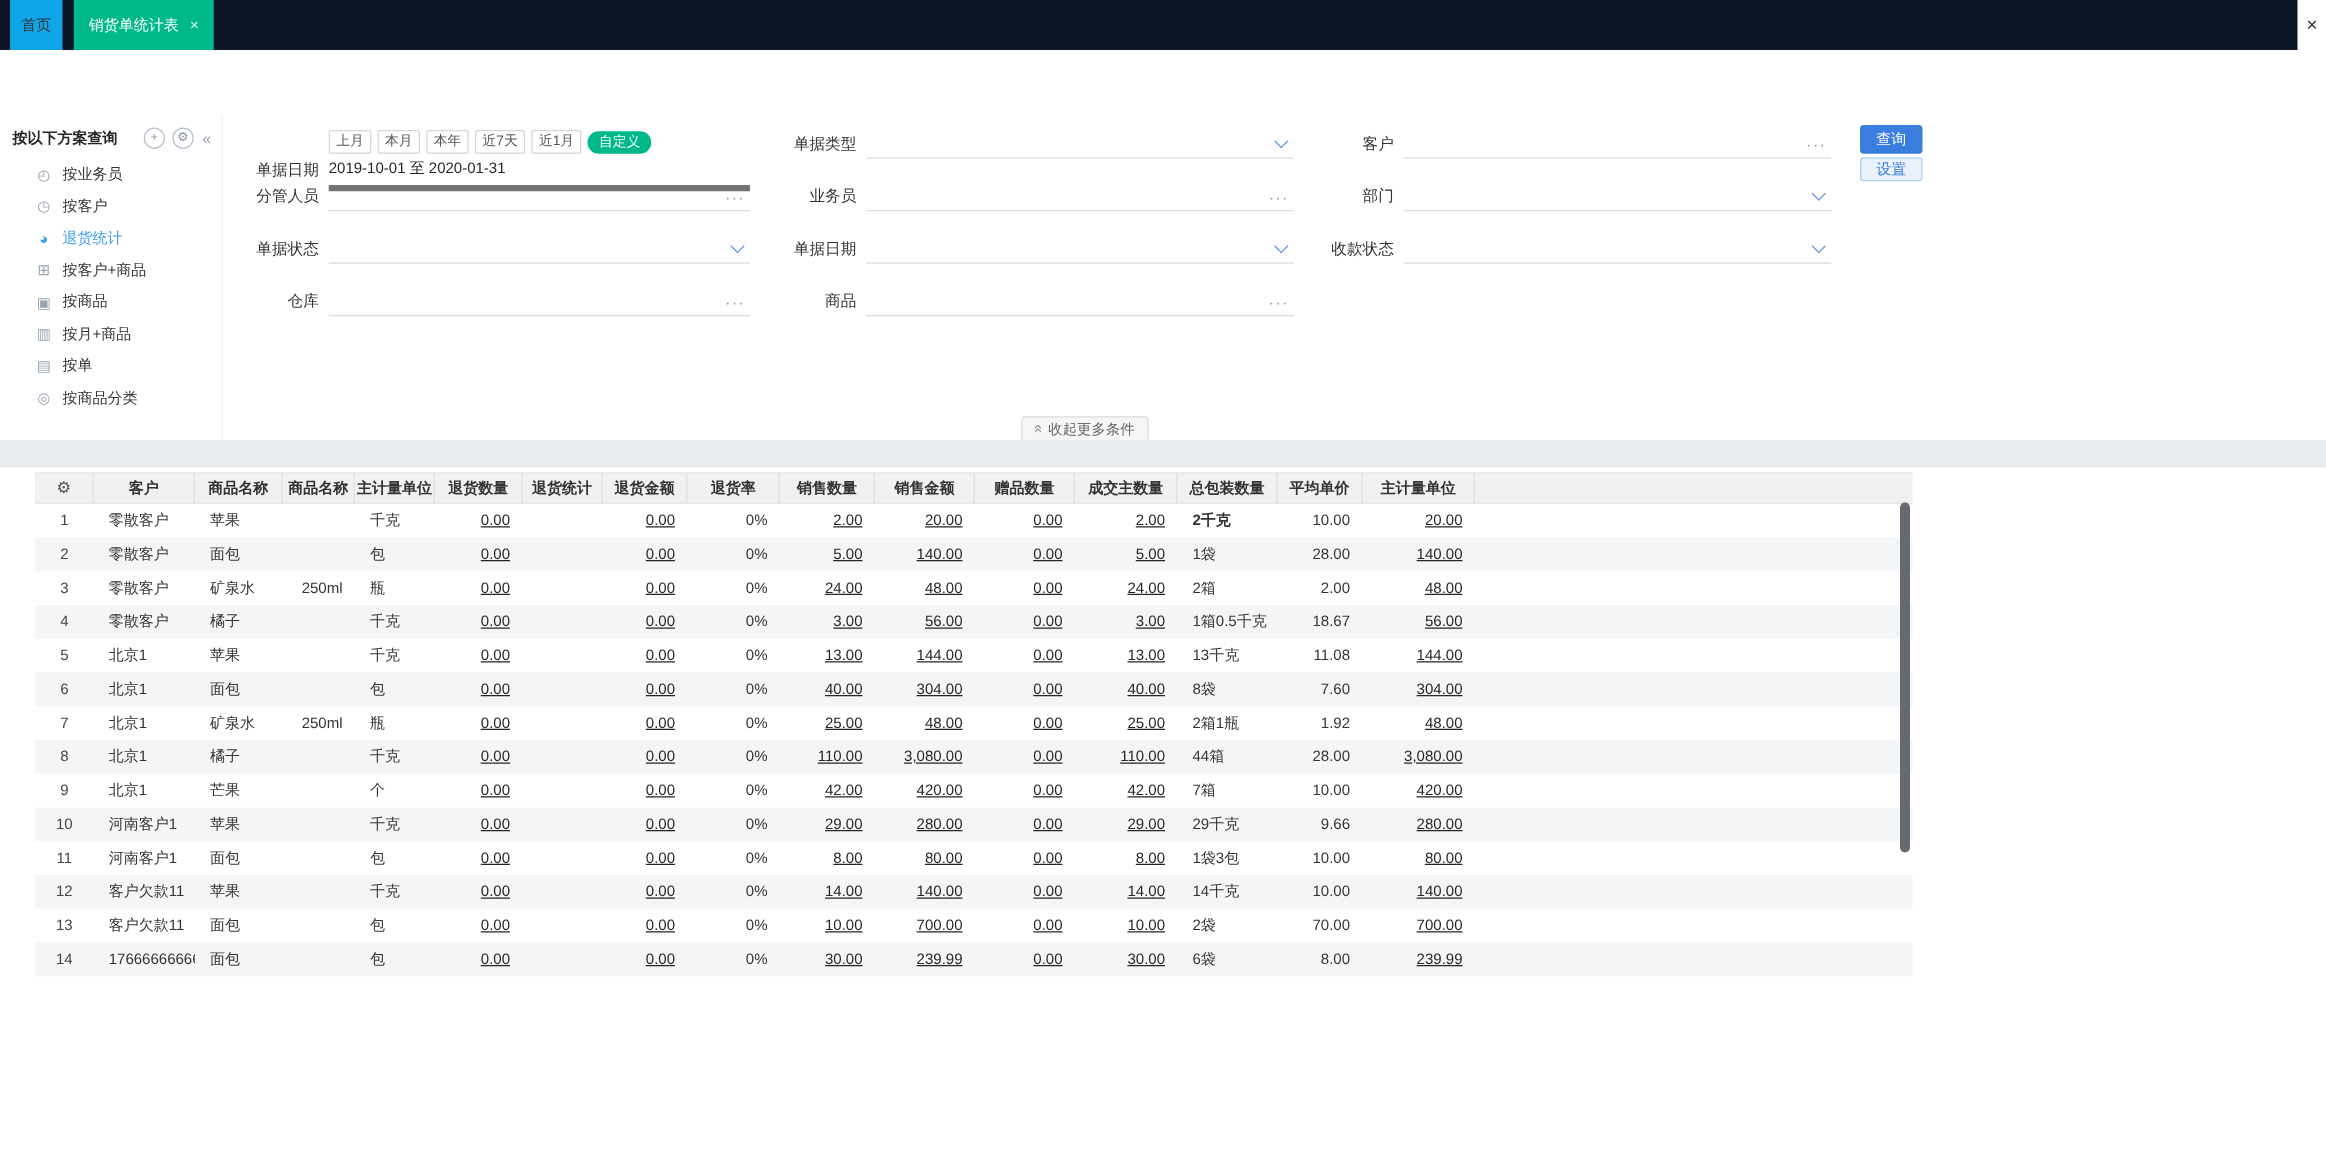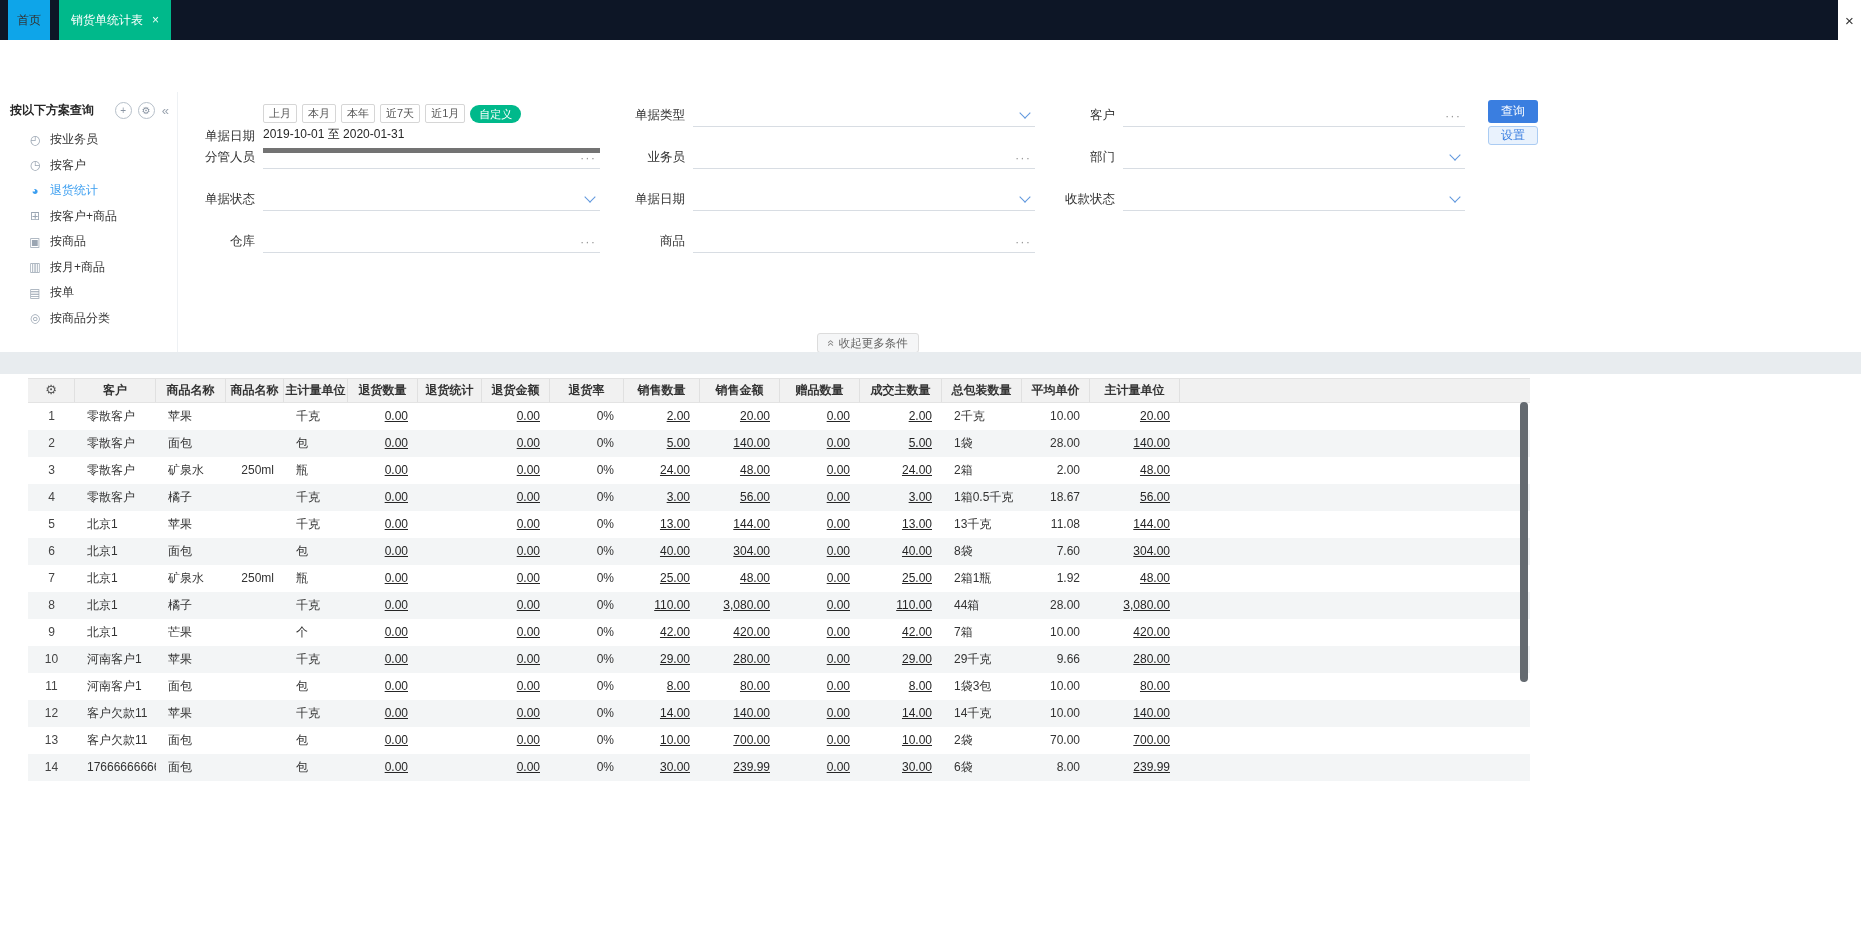--- a/index.html
+++ b/index.html
@@ -229,21 +229,21 @@
           <div class="td right" style="flex: 0 0 58px;"></div>
           <div class="td left" style="flex: 0 0 64px;">千克</div>
           <div class="td right" style="flex: 0 0 70px;"><span class="lnk">0.00</span></div>
           <div class="td right" style="flex: 0 0 64px;"></div>
           <div class="td right" style="flex: 0 0 68px;"><span class="lnk">0.00</span></div>
           <div class="td right" style="flex: 0 0 74px;">0%</div>
           <div class="td right" style="flex: 0 0 76px;"><span class="lnk">2.00</span></div>
           <div class="td right" style="flex: 0 0 80px;"><span class="lnk">20.00</span></div>
           <div class="td right" style="flex: 0 0 80px;"><span class="lnk">0.00</span></div>
           <div class="td right" style="flex: 0 0 82px;"><span class="lnk">2.00</span></div>
-          <div class="td left" style="flex: 0 0 80px;">2千克</div>
+          <div class="td left" style="flex: 0 0 80px; font-weight: bold;">2千克</div>
           <div class="td right" style="flex: 0 0 68px;">10.00</div>
           <div class="td right" style="flex: 0 0 90px;"><span class="lnk">20.00</span></div>
           <div class="td fill"></div>
         </div>
         <div class="trow">
           <div class="td center idx" style="flex: 0 0 47px;">2</div>
           <div class="td left" style="flex: 0 0 81px;">零散客户</div>
           <div class="td left" style="flex: 0 0 70px;">面包</div>
           <div class="td right" style="flex: 0 0 58px;"></div>
           <div class="td left" style="flex: 0 0 64px;">包</div>

